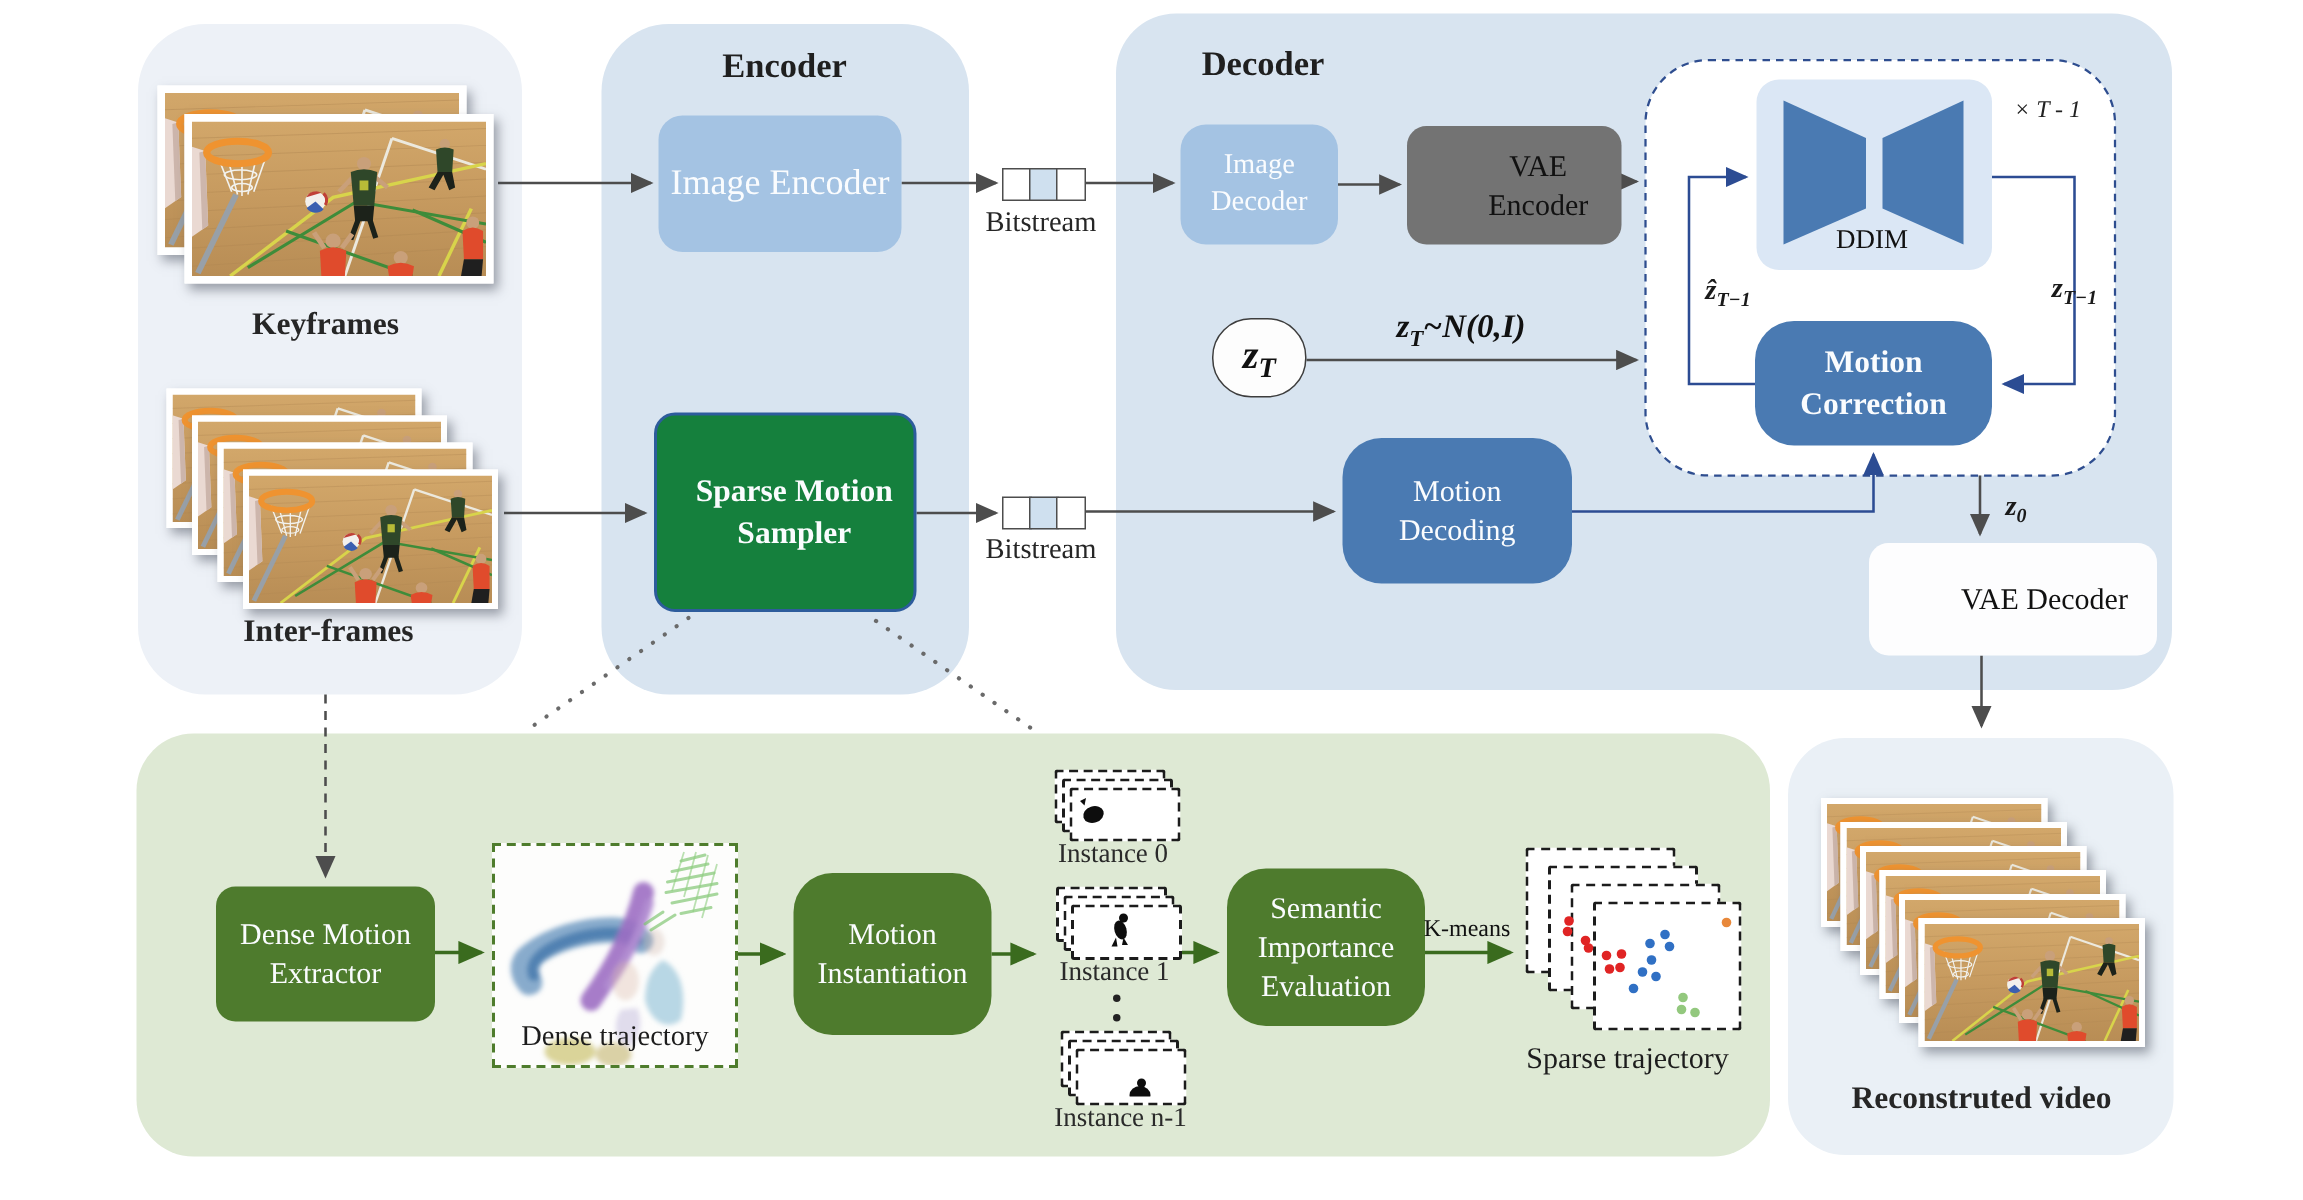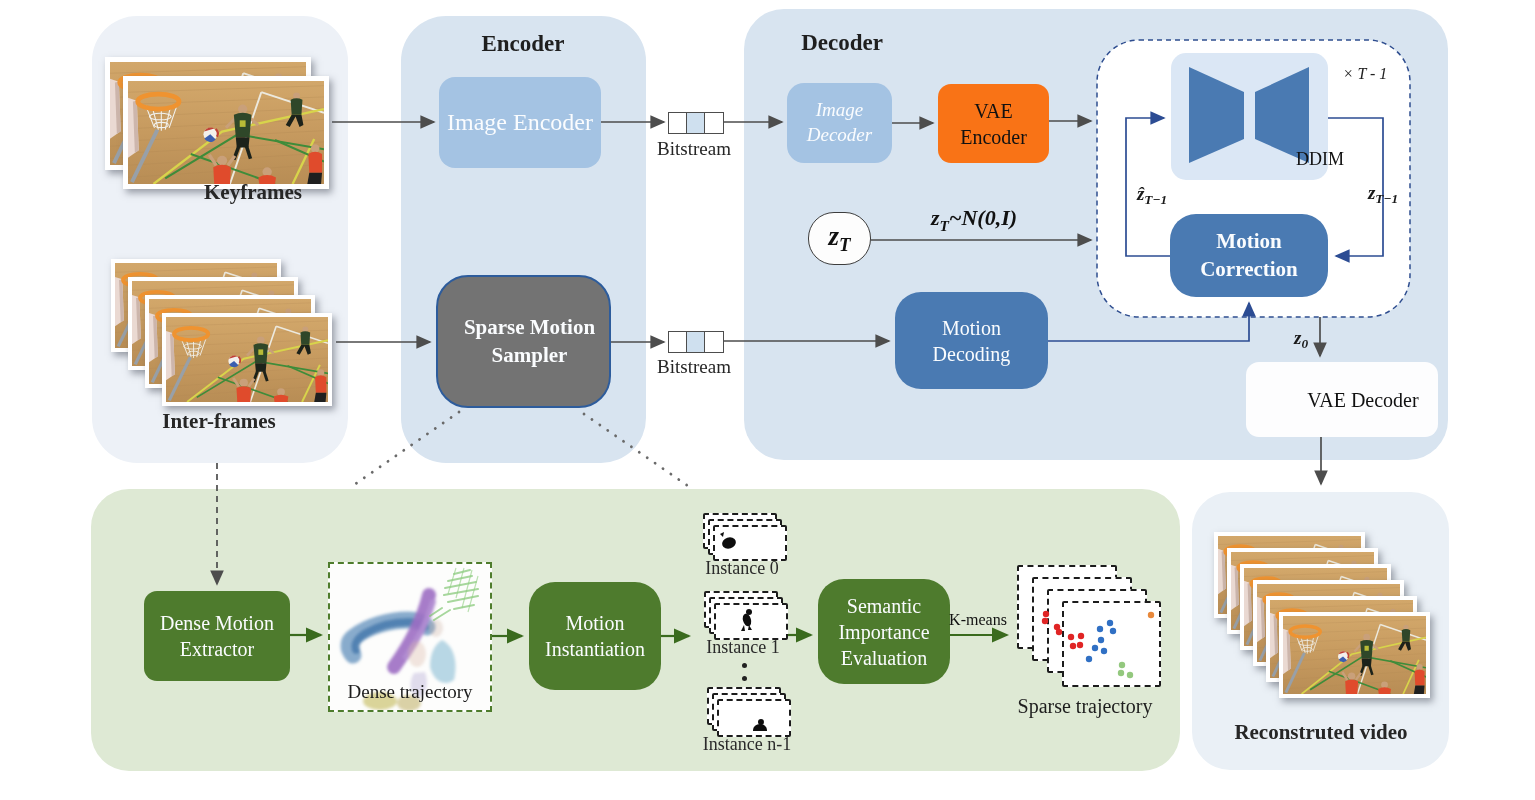--- a/index.html
+++ b/index.html
@@ -169,21 +169,21 @@
   <div class="photo" style="left:105px;top:57px;width:196px;height:103px;border:5px solid #fff;">
     <svg viewBox="0 0 200 110" preserveAspectRatio="none">
         <use href="#court"></use>
       </svg>
   </div>
   <div class="photo" style="left:123px;top:76px;width:196px;height:103px;border:5px solid #fff;">
     <svg viewBox="0 0 200 110" preserveAspectRatio="none">
         <use href="#court"></use>
       </svg>
   </div>
-  <div class="lbl bold" style="left:217px;top:192px;font-size:21px;color:#262626;margin-left:36px;">Keyframes</div>
+  <div class="lbl bold" style="left:217px;top:216px;font-size:21px;color:#262626;">Keyframes</div>
 
   <div class="photo" style="left:111px;top:259px;width:162px;height:85px;border:4px solid #fff;">
     <svg viewBox="0 0 200 110" preserveAspectRatio="none">
         <use href="#court"></use>
       </svg>
   </div>
   <div class="photo" style="left:128px;top:277px;width:162px;height:85px;border:4px solid #fff;">
     <svg viewBox="0 0 200 110" preserveAspectRatio="none">
         <use href="#court"></use>
       </svg>
@@ -195,76 +195,76 @@
   </div>
   <div class="photo" style="left:162px;top:313px;width:162px;height:85px;border:4px solid #fff;">
     <svg viewBox="0 0 200 110" preserveAspectRatio="none">
         <use href="#court"></use>
       </svg>
   </div>
   <div class="lbl bold" style="left:219px;top:421px;font-size:21px;color:#262626;">Inter-frames</div>
 
   <div class="lbl title" style="left:523px;top:44px;">Encoder</div>
   <div class="box white" style="left:439px;top:77px;width:162px;height:91px;border-radius:16px;background:#a4c3e3;font-size:24px;">Image Encoder</div>
-  <div class="box white bold" style="left:436px;top:275px;width:175px;height:133px;border-radius:32px;background:#737373;border:2px solid #2d5c9c;font-size:21px;box-sizing:border-box;padding-left:12px;">Sparse Motion
+  <div class="box white bold" style="left:436px;top:275px;width:175px;height:133px;border-radius:14px;background:#15803d;border:2px solid #2d5c9c;font-size:21px;box-sizing:border-box;padding-left:12px;">Sparse Motion
 Sampler</div>
 
   <div>
     <div class="cell" style="left:668px;top:112px;width:18px;height:20px;"></div>
     <div class="cell" style="left:686px;top:112px;width:18px;height:20px;background:#cfe0ef;"></div>
     <div class="cell" style="left:704px;top:112px;width:18px;height:20px;"></div>
   </div>
   <div class="lbl" style="left:694px;top:149px;font-size:19px;">Bitstream</div>
 
   <div>
     <div class="cell" style="left:668px;top:331px;width:18px;height:20px;"></div>
     <div class="cell" style="left:686px;top:331px;width:18px;height:20px;background:#cfe0ef;"></div>
     <div class="cell" style="left:704px;top:331px;width:18px;height:20px;"></div>
   </div>
   <div class="lbl" style="left:694px;top:367px;font-size:19px;">Bitstream</div>
 
   <div class="lbl title" style="left:842px;top:43px;">Decoder</div>
 
-  <div class="box white" style="left:787px;top:83px;width:105px;height:80px;border-radius:17px;background:#a4c3e3;font-size:19px;font-style:italic;">Image
+  <div class="box white" style="left:787px;top:83px;width:105px;height:80px;border-radius:17px;background:#a4c3e3;font-size:19px;">Image
 Decoder</div>
 
-  <div class="box" style="left:938px;top:84px;width:111px;height:79px;border-radius:13px;background:#f97316;font-size:20px;color:#111;">VAE
+  <div class="box" style="left:938px;top:84px;width:111px;height:79px;border-radius:13px;background:#737373;font-size:20px;color:#111;padding-left:32px;">VAE
 Encoder</div>
 
   <div class="box" style="left:808px;top:212px;width:63px;height:53px;background:#fdfdfd;border:1.8px solid #3d3d3d;box-sizing:border-box;">
     <span class="it" style="font-size:27px;font-weight:600;color:#111;"><span>z</span><sub>T</sub></span>
   </div>
 
   <div class="lbl it" style="left:974px;top:220px;font-size:22px;font-weight:600;color:#111;white-space:nowrap;">
     <span>z</span><sub>T</sub><span>~N(0,I)</span>
   </div>
 
   <div class="box" style="left:1171px;top:53px;width:157px;height:127px;border-radius:15px;background:#dbe7f5;"></div>
   <svg style="position:absolute;left:1171px;top:53px;" width="157" height="127" viewBox="0 0 157 127">
     <polygon points="18,14 73,39 73,86 18,110" fill="#4a7ab2"></polygon>
     <polygon points="84,39 138,14 138,110 84,86" fill="#4a7ab2"></polygon>
   </svg>
-  <div class="lbl" style="left:1320px;top:160px;font-size:18px;color:#111;">DDIM</div>
+  <div class="lbl" style="left:1248px;top:160px;font-size:18px;color:#111;">DDIM</div>
 
   <div class="lbl it" style="left:1365px;top:74px;font-size:16px;color:#222;white-space:nowrap;">× T - 1</div>
 
   <div class="box white bold" style="left:1170px;top:214px;width:158px;height:83px;background:#4a7ab2;font-size:21px;">Motion
 Correction</div>
 
   <div class="lbl it" style="left:1152px;top:195px;font-size:19px;font-weight:600;color:#1a1a1a;white-space:nowrap;">
     <span>ẑ</span><sub>T−1</sub>
   </div>
   <div class="lbl it" style="left:1356px;top:194px;font-size:19px;font-weight:600;color:#1a1a1a;white-space:nowrap;margin-left:27px;">
     <span>z</span><sub>T−1</sub>
   </div>
 
   <div class="box white" style="left:895px;top:292px;width:153px;height:97px;background:#4a7ab2;font-size:20px;">Motion
 Decoding</div>
 
-  <div class="lbl it" style="left:1301px;top:339px;font-size:19px;font-weight:600;color:#1a1a1a;white-space:nowrap;">
+  <div class="lbl it" style="left:1344px;top:339px;font-size:19px;font-weight:600;color:#1a1a1a;white-space:nowrap;">
     <span>z</span><sub>0</sub>
   </div>
 
   <div class="box" style="left:1246px;top:362px;width:150px;height:75px;border-radius:13px;background:#fdfdfe;font-size:20px;color:#111;padding-left:42px;">VAE Decoder</div>
 
 
   <div class="box white" style="left:144px;top:591px;width:146px;height:90px;border-radius:13px;background:#4e7b2d;font-size:20px;">Dense Motion
 Extractor</div>
 
   <div style="position:absolute;left:328px;top:562px;width:164px;height:150px;background:#fdfdfc;border:2px dashed #4e7c2c;box-sizing:border-box;overflow:hidden;">

